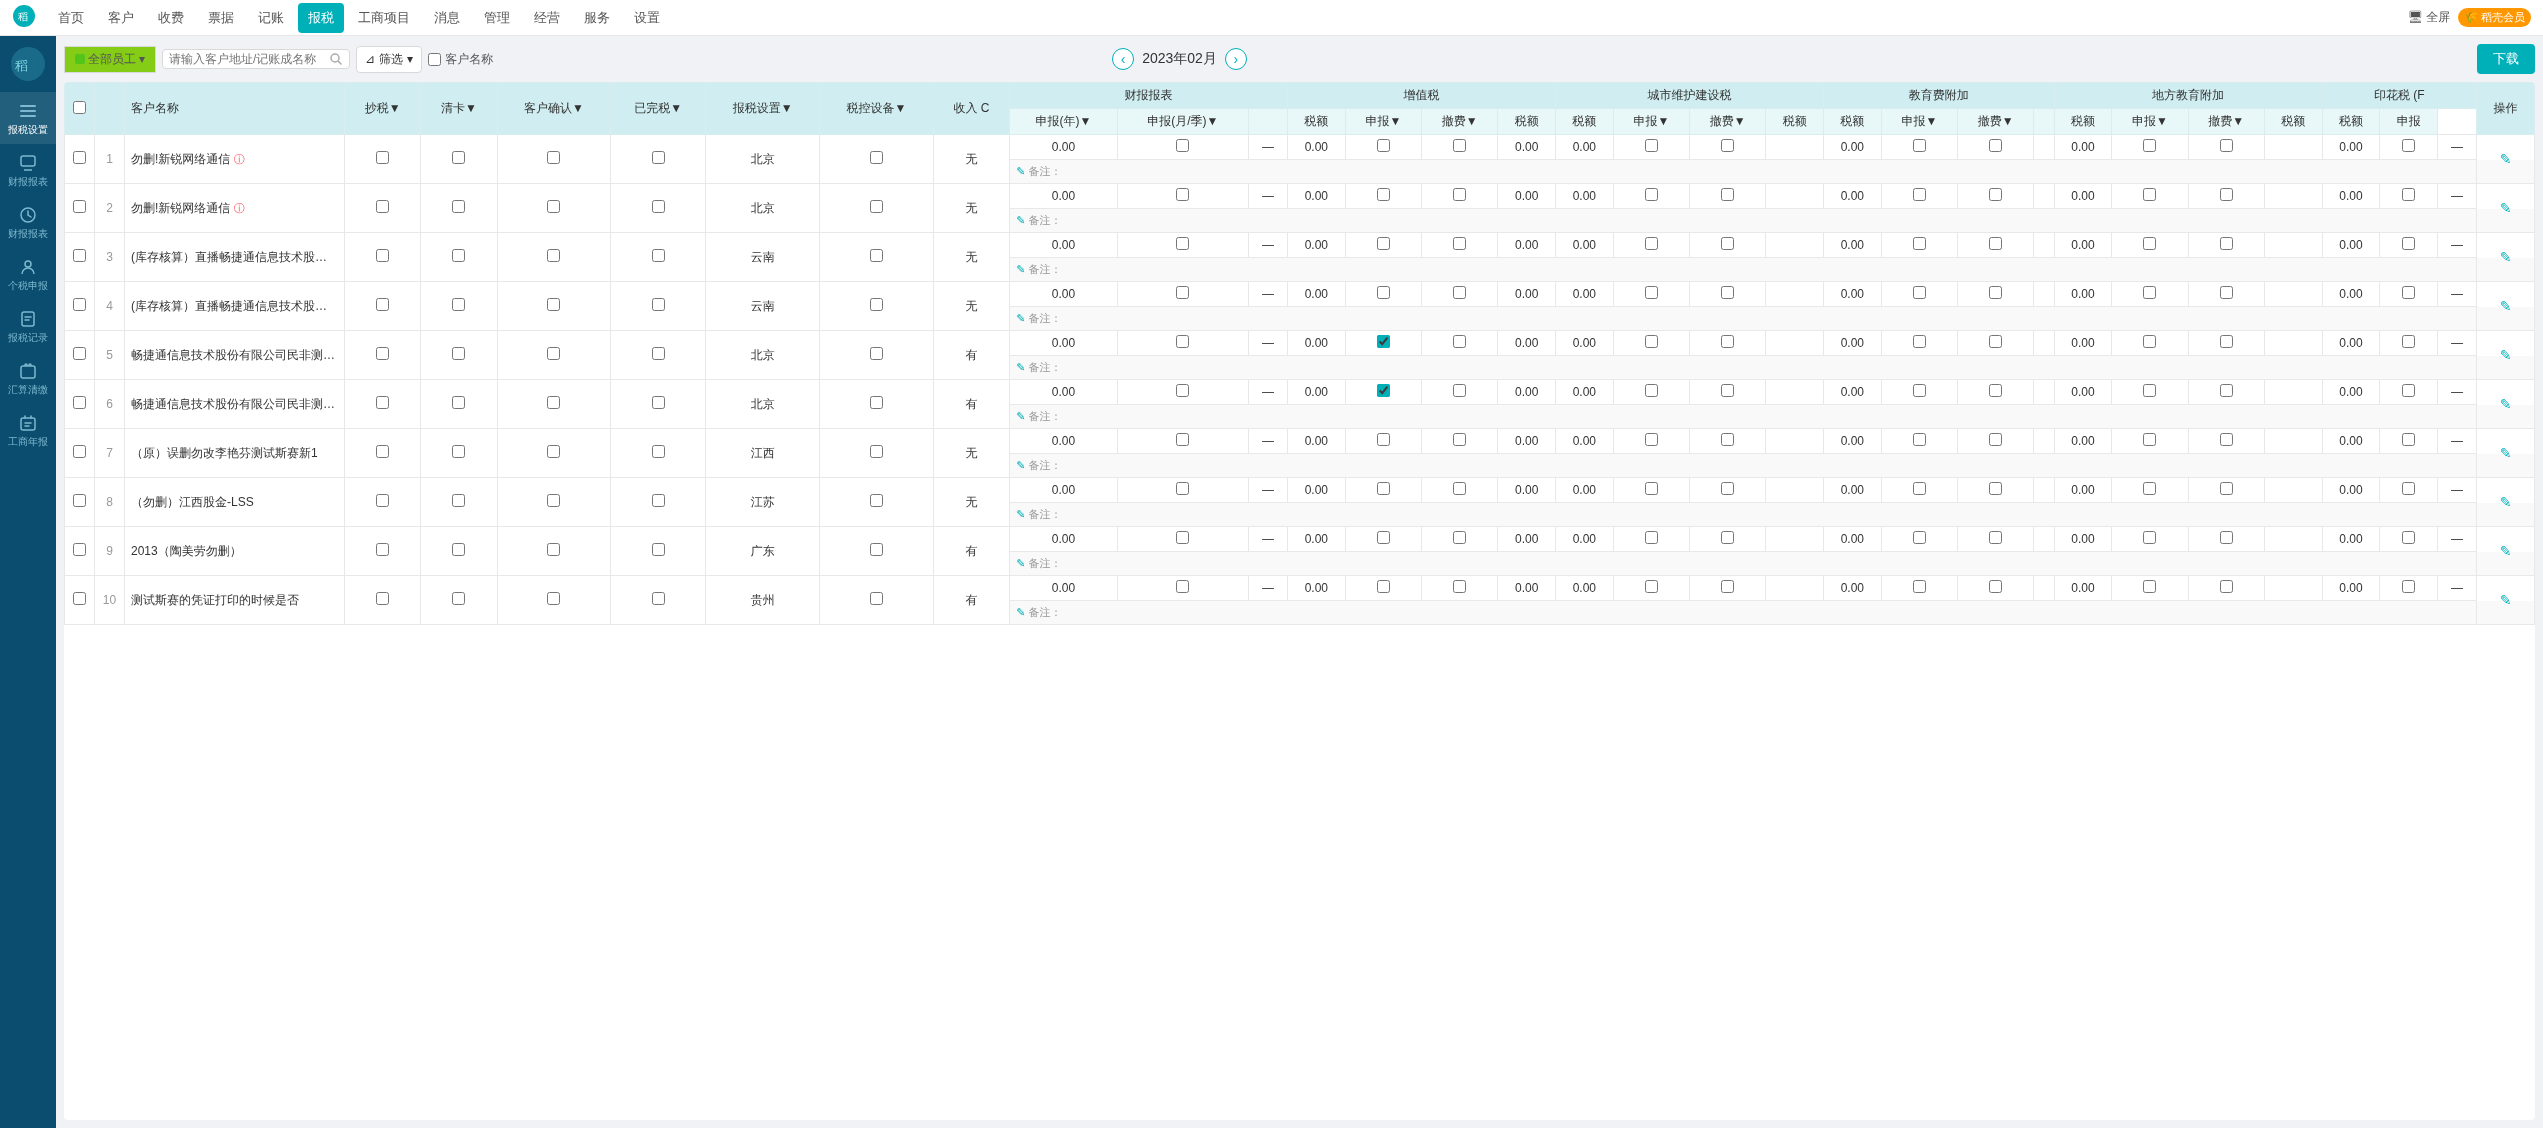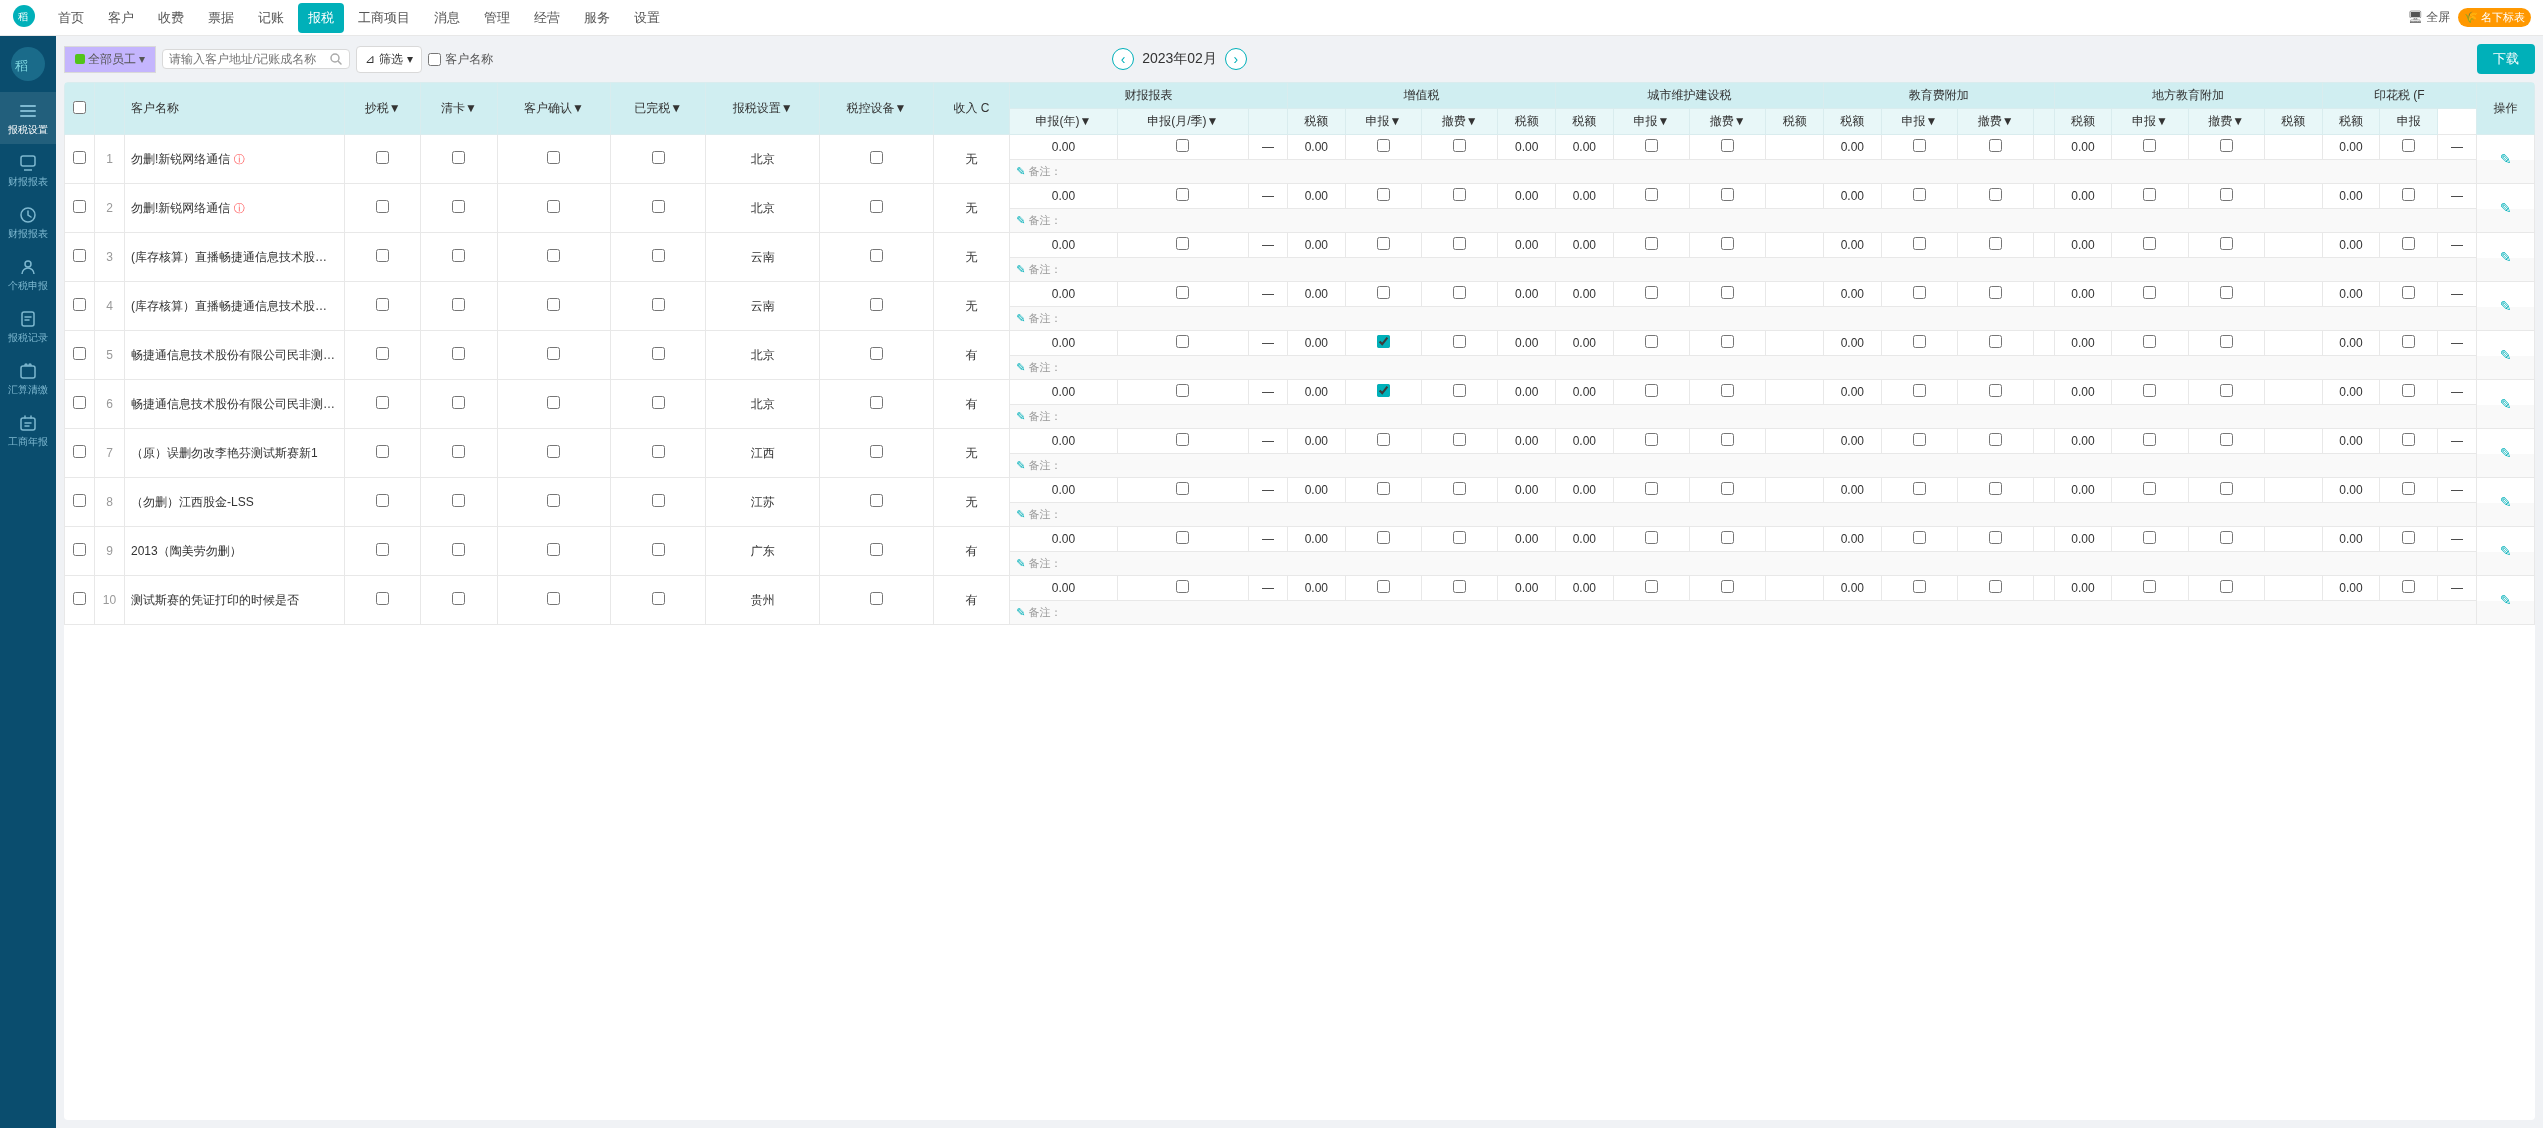--- a/index.html
+++ b/index.html
@@ -24,21 +24,21 @@
     .topnav-right { margin-left: auto; display: flex; align-items: center; gap: 8px; font-size: 12px; color: #555; }
     .topnav-right span { cursor: pointer; }
     .vip-badge { background: #ff9800; color: #fff; padding: 2px 6px; border-radius: 10px; font-size: 11px; }
 
     
     .content { flex: 1; overflow: hidden; display: flex; flex-direction: column; padding: 8px; }
 
     
     .toolbar { display: flex; align-items: center; gap: 8px; margin-bottom: 8px; flex-shrink: 0; }
     .toolbar-left { display: flex; align-items: center; gap: 6px; }
-    .filter-btn { display: flex; align-items: center; gap: 3px; border: 1px solid #d9d9d9; background: #c4b5fd; padding: 4px 10px; border-radius: 0; cursor: pointer; font-size: 12px; color: #555; }
+    .filter-btn { display: flex; align-items: center; gap: 3px; border: 1px solid #d9d9d9; background: #84cc16; padding: 4px 10px; border-radius: 0; cursor: pointer; font-size: 12px; color: #555; }
     .filter-btn .dot { width: 10px; height: 10px; background: #52c41a; border-radius: 2px; }
     .search-box { display: flex; align-items: center; border: 1px solid #d9d9d9; background: #fff; border-radius: 4px; padding: 2px 6px; }
     .search-box input { border: none; outline: none; font-size: 12px; width: 160px; color: #555; }
     .filter-tag { display: flex; align-items: center; gap: 4px; border: 1px solid #d9d9d9; background: #fff; padding: 4px 8px; border-radius: 4px; cursor: pointer; font-size: 12px; }
     .named-list-btn { display: flex; align-items: center; gap: 4px; font-size: 12px; color: #555; cursor: pointer; }
     .named-list-btn input[type=checkbox] { margin: 0; }
     .date-nav { display: flex; align-items: center; gap: 8px; margin: 0 auto; }
     .date-nav-btn { width: 22px; height: 22px; border-radius: 50%; border: 1px solid #00b0b9; background: #fff; color: #00b0b9; cursor: pointer; display: flex; align-items: center; justify-content: center; font-size: 14px; }
     .date-label { font-size: 14px; font-weight: normal; color: #333; }
     .download-btn { margin-left: auto; background: #00b0b9; color: #fff; border: none; padding: 6px 16px; border-radius: 4px; cursor: pointer; font-size: 13px; }
@@ -79,21 +79,21 @@
     <span class="topnav-item">记账</span>
     <span class="topnav-item active">报税</span>
     <span class="topnav-item">工商项目</span>
     <span class="topnav-item">消息</span>
     <span class="topnav-item">管理</span>
     <span class="topnav-item">经营</span>
     <span class="topnav-item">服务</span>
     <span class="topnav-item">设置</span>
     <div class="topnav-right">
       <span>🖥 <span>全屏</span></span>
-      <span class="vip-badge">🌾 <span>名下标表</span></span>
+      <span class="vip-badge">🌾 <span>稻壳会员</span></span>
     </div>
   </div>
 
   <div style="display:flex;flex:1;overflow:hidden;">
 
     <div class="sidebar">
       <div class="sidebar-logo">
         <svg viewBox="0 0 36 36" fill="none">
             <circle cx="18" cy="18" r="17" fill="#1a6b8a"></circle>
             <text x="5" y="24" fill="#7ed6e0" font-size="13" font-family="Arial">稻</text>

